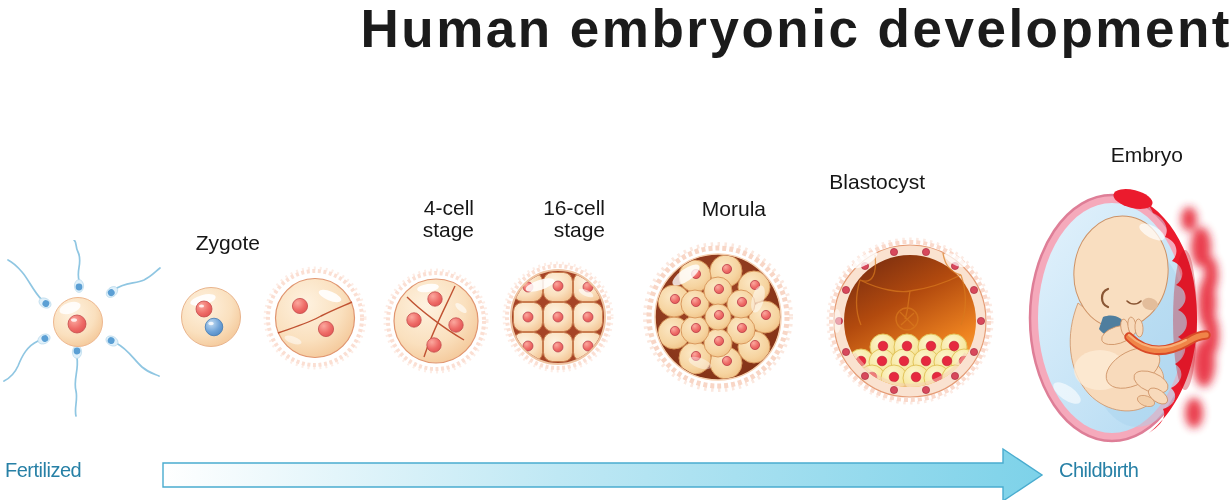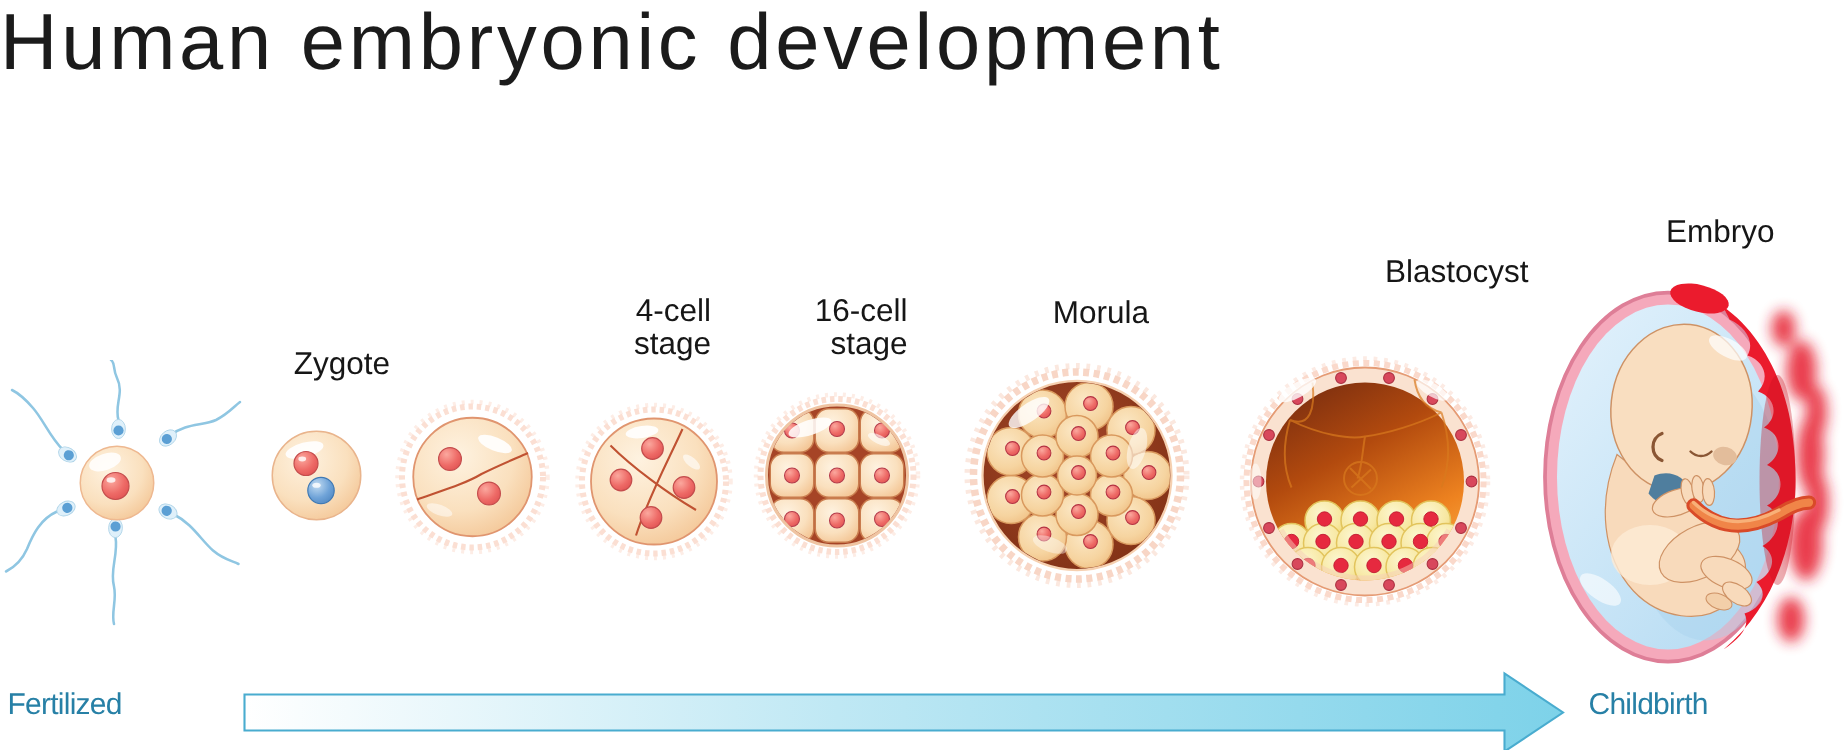--- a/index.html
+++ b/index.html
@@ -2,42 +2,42 @@
 <html style="--background: #ffffff; --title-color: #1b1b1b; --label-color: #161616; --timeline-text-color: #2780A6; --arrow-fill-start: #ffffff; --arrow-fill-mid: #bfe8f4; --arrow-fill-end: #7dd2e9; --arrow-stroke: #49accf; --egg-fill: #FBDFC0; --nucleus-red: #EE6B67; --nucleus-blue: #6FA3D8; --sperm-blue: #5B9FD4; --morula-ring: #8E3A20; --blastocyst-cavity: #B24A0E; --icm-yellow: #F3DE8C; --amnion-pink: #F5A9BB; --sac-blue: #B7DCF3; --fetus-skin: #F8DABB; --placenta-red: #EB1B2D; --cord-orange: #F08548;"><head>
 <meta charset="utf-8">
 <style>
   html,body{margin:0;padding:0;background:#fff;}
   .canvas{
     position:relative;width:1232px;height:500px;overflow:hidden;
     background:var(--background,#ffffff);
     font-family:"Liberation Sans",sans-serif;
   }
   .title{
-    position:absolute;top:1px;left:0;width:100%;text-align:left;
-    font-size:53px;line-height:56px;letter-spacing:2.5px;font-weight:400;
+    position:absolute;top:1px;left:0;width:100%;text-align:right;
+    font-size:53px;line-height:56px;letter-spacing:2.5px;font-weight:700;
     color:var(--title-color,#1b1b1b);
   }
   .stage-label{
     position:absolute;text-align:right;
     font-size:21px;line-height:22px;font-weight:400;
     color:var(--label-color,#161616);
   }
   .timeline-label{
     position:absolute;
     font-size:20px;line-height:36px;letter-spacing:-0.5px;
     color:var(--timeline-text-color,#2780A6);
     font-family:Liberation Sans, sans-serif;
   }
   .stage-svg{position:absolute;}
   #lbl-zygote{left:160px;top:232px;width:100px;}
   #lbl-two-cell{left:273px;top:219px;width:82px;}
   #lbl-four-cell{left:392px;top:197px;width:82px;}
   #lbl-sixteen-cell{left:510px;top:197px;width:95px;}
   #lbl-morula{left:666px;top:198px;width:100px;}
-  #lbl-blastocyst{left:894px;top:171px;width:125px;}
+  #lbl-blastocyst{left:800px;top:171px;width:125px;}
   #lbl-embryo{left:1078px;top:144px;width:105px;}
   #lbl-fertilized{left:5px;top:452px;}
   #lbl-childbirth{left:1059px;top:452px;}
 </style>
 </head>
 <body>
 
 <div class="canvas">
 
   <svg width="0" height="0" style="position:absolute" aria-hidden="true">

